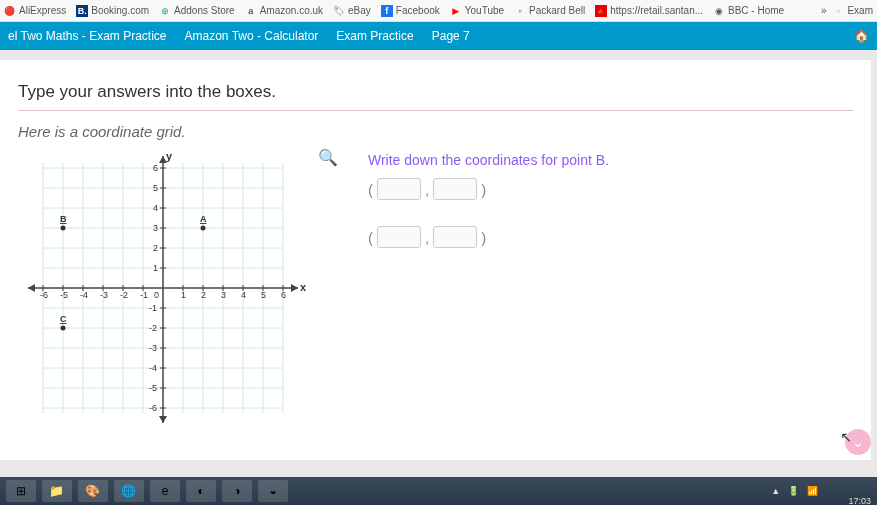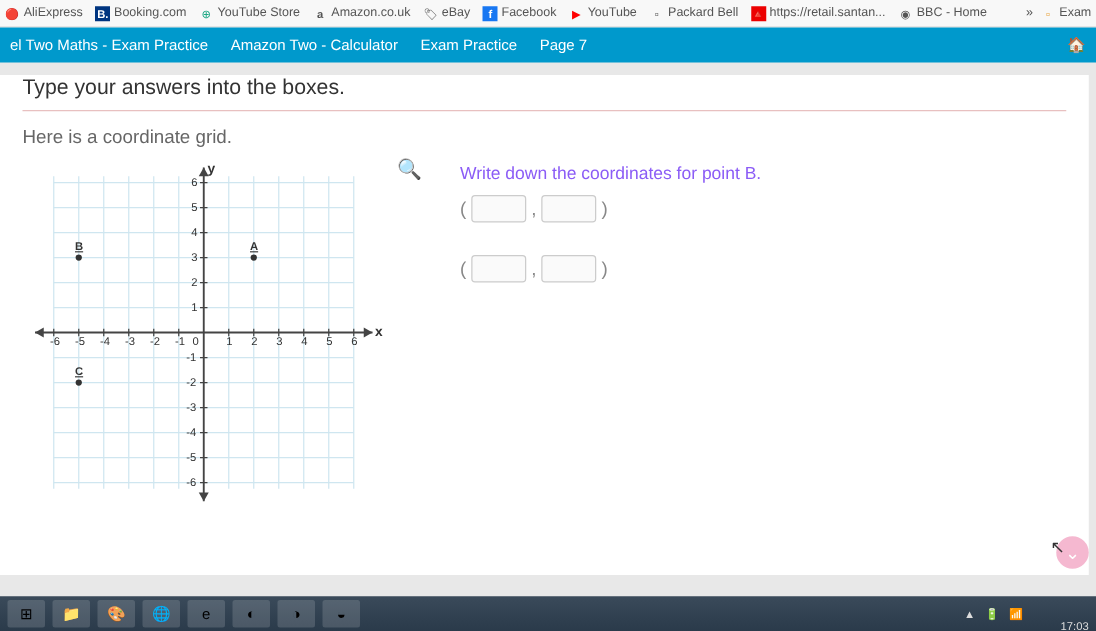--- a/index.html
+++ b/index.html
@@ -8,24 +8,24 @@
   .bookmarks-bar { height: 22px; background: #f8f8f8; border-bottom: 1px solid #ddd; display: flex; align-items: center; padding: 0 4px; font-size: 10px; gap: 10px; overflow: hidden; }
   .bookmark { display: flex; align-items: center; gap: 3px; color: #555; cursor: pointer; white-space: nowrap; }
   .bookmark .icon { width: 12px; height: 12px; display: inline-flex; align-items: center; justify-content: center; font-size: 9px; }
   .bm-more { margin-left: auto; display: flex; align-items: center; gap: 6px; color: #555; }
   
   .breadcrumb-bar { height: 28px; background: #0099cc; color: #fff; display: flex; align-items: center; padding: 2px 8px; font-size: 12px; gap: 18px; justify-content: flex-end; }
   .breadcrumb-bar .crumb { cursor: pointer; }
   .breadcrumb-bar .right { margin-left: auto; display: flex; align-items: center; gap: 10px; }
   .home-icon { color: #fff; }
   
-  .content { background: #fff; margin: 10px 6px 0 0; padding: 0 18px 8px 18px; height: 400px; position: relative; }
+  .content { background: #fff; margin: 10px 6px 0 0; padding: 22px 18px 8px 18px; height: 400px; position: relative; }
   .instruction { font-size: 17px; color: #333; margin-bottom: 8px; }
   .hr { border-bottom: 1px solid #e8c0c0; margin-bottom: 12px; }
-  .subhead { font-size: 15px; color: #666; margin-bottom: 8px; }
+  .subhead { font-size: 15px; color: #666; margin-bottom: 8px; font-style: italic; }
   
   .work-area { display: flex; gap: 30px; }
   .graph-wrap { position: relative; width: 320px; }
   .zoom-icon { position: absolute; right: 0; top: 0; font-size: 16px; color: #333; cursor: pointer; }
   
   svg.grid { width: 290px; height: 290px; }
   svg.grid .gridline { stroke: #cfe6f0; stroke-width: 1; }
   svg.grid .axis { stroke: #444; stroke-width: 1.5; }
   svg.grid .tick { stroke: #444; stroke-width: 1; }
   svg.grid .axis-label { font-size: 9px; fill: #333; font-family: Arial; }
@@ -53,21 +53,21 @@
   <span class="bookmark">
       <span class="icon">🔴</span>
       <span>AliExpress</span>
     </span>
   <span class="bookmark">
       <span class="icon" style="background:#003580;color:#fff;font-weight:bold">B.</span>
       <span>Booking.com</span>
     </span>
   <span class="bookmark">
       <span class="icon" style="color:#1ba784">⊕</span>
-      <span>YouTube Store</span>
+      <span>Addons Store</span>
     </span>
   <span class="bookmark">
       <span class="icon" style="font-weight:bold">a</span>
       <span>Amazon.co.uk</span>
     </span>
   <span class="bookmark">
       <span class="icon">🏷</span>
       <span>eBay</span>
     </span>
   <span class="bookmark">

